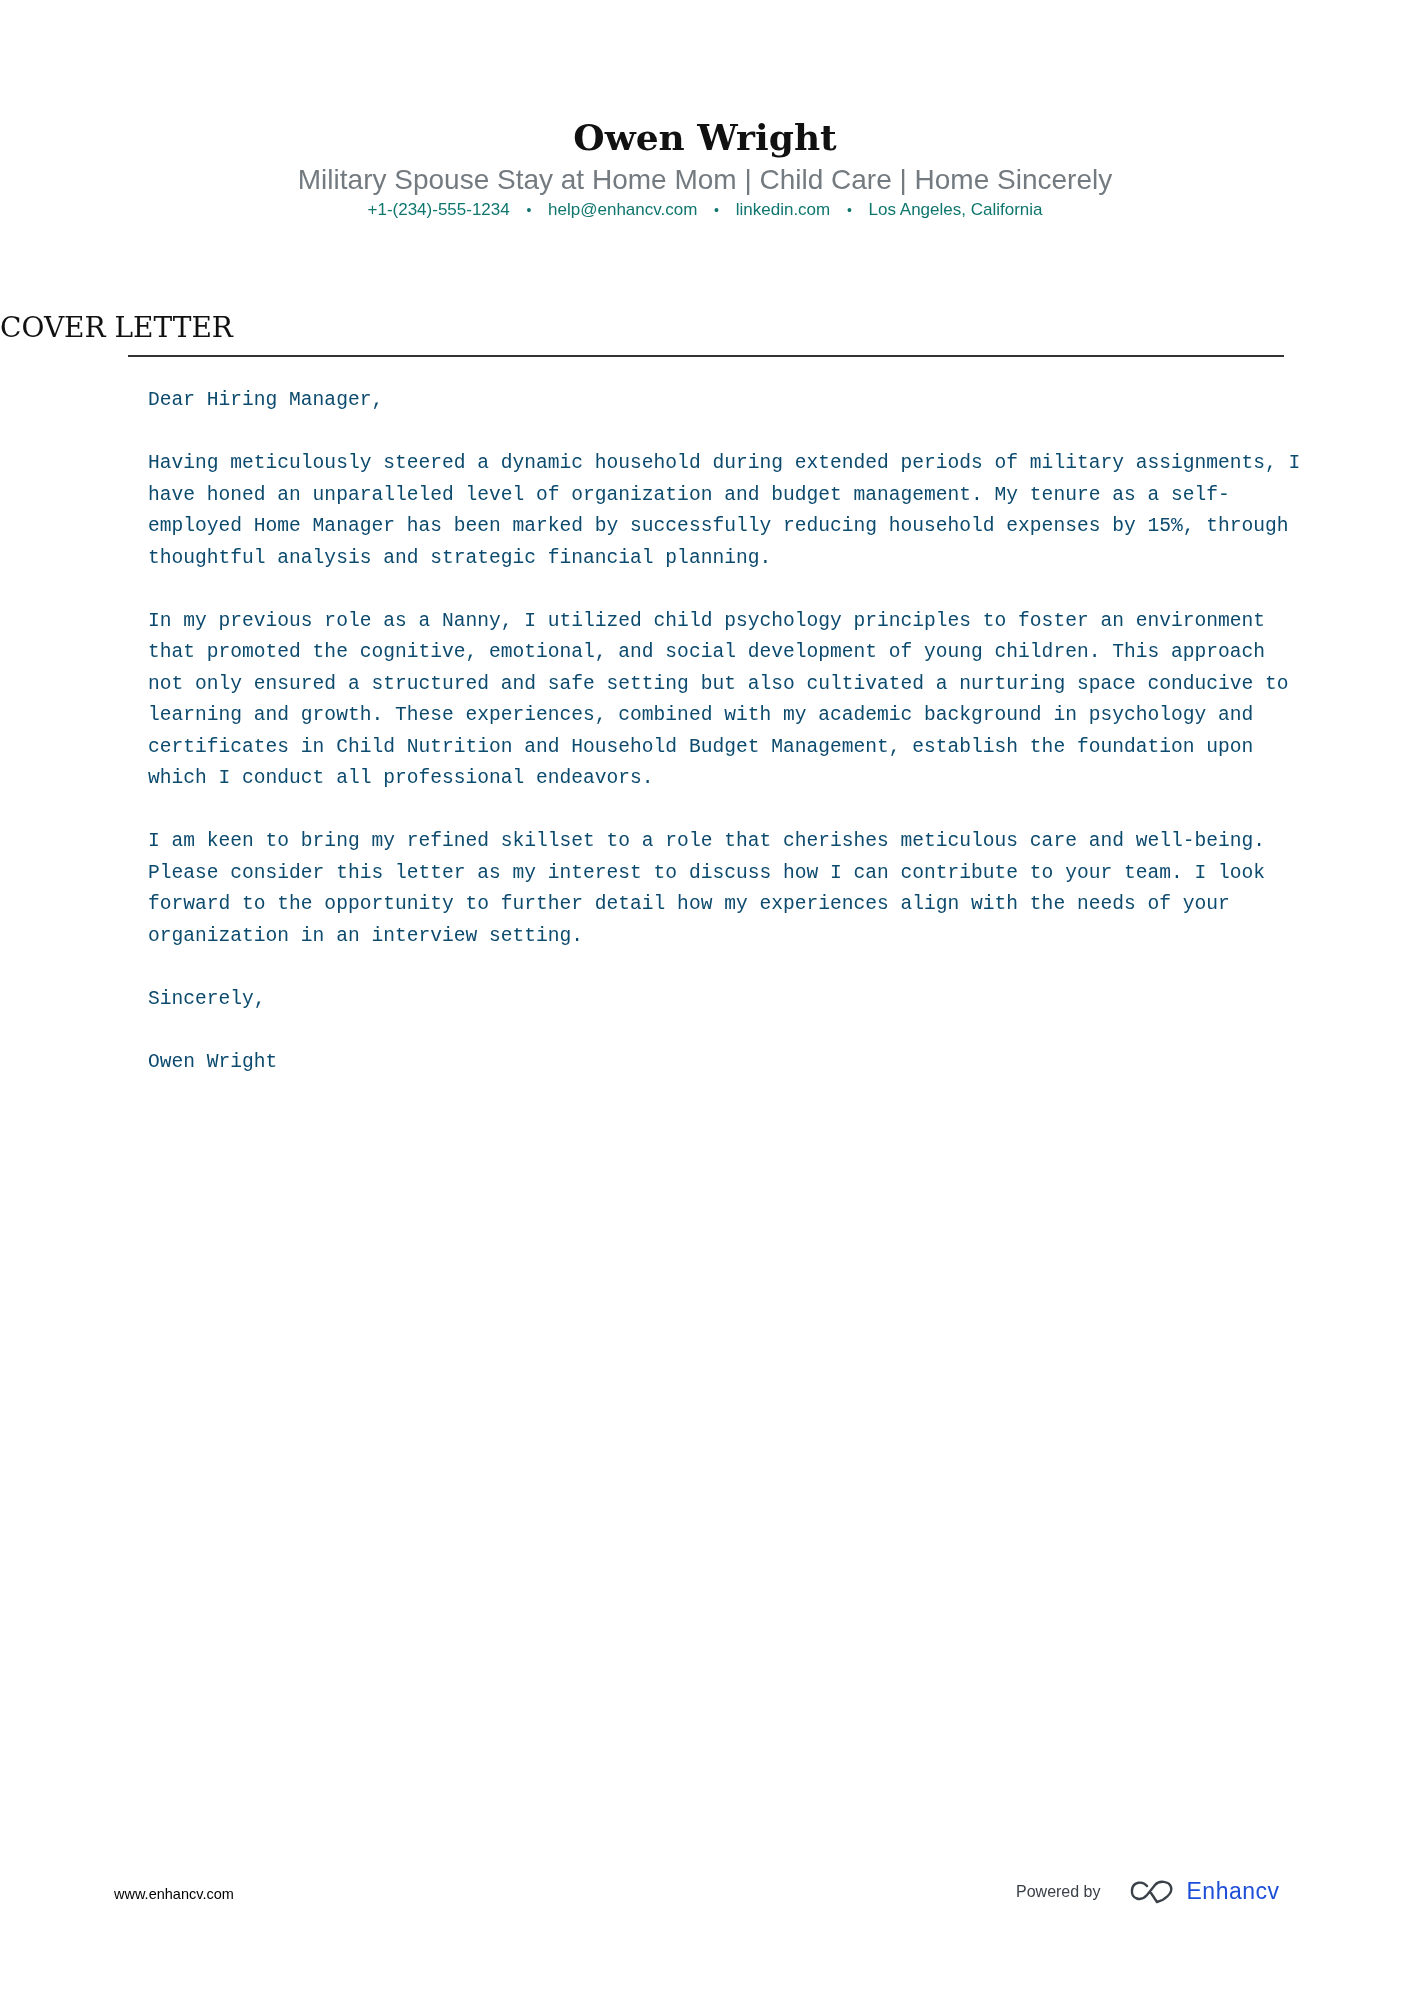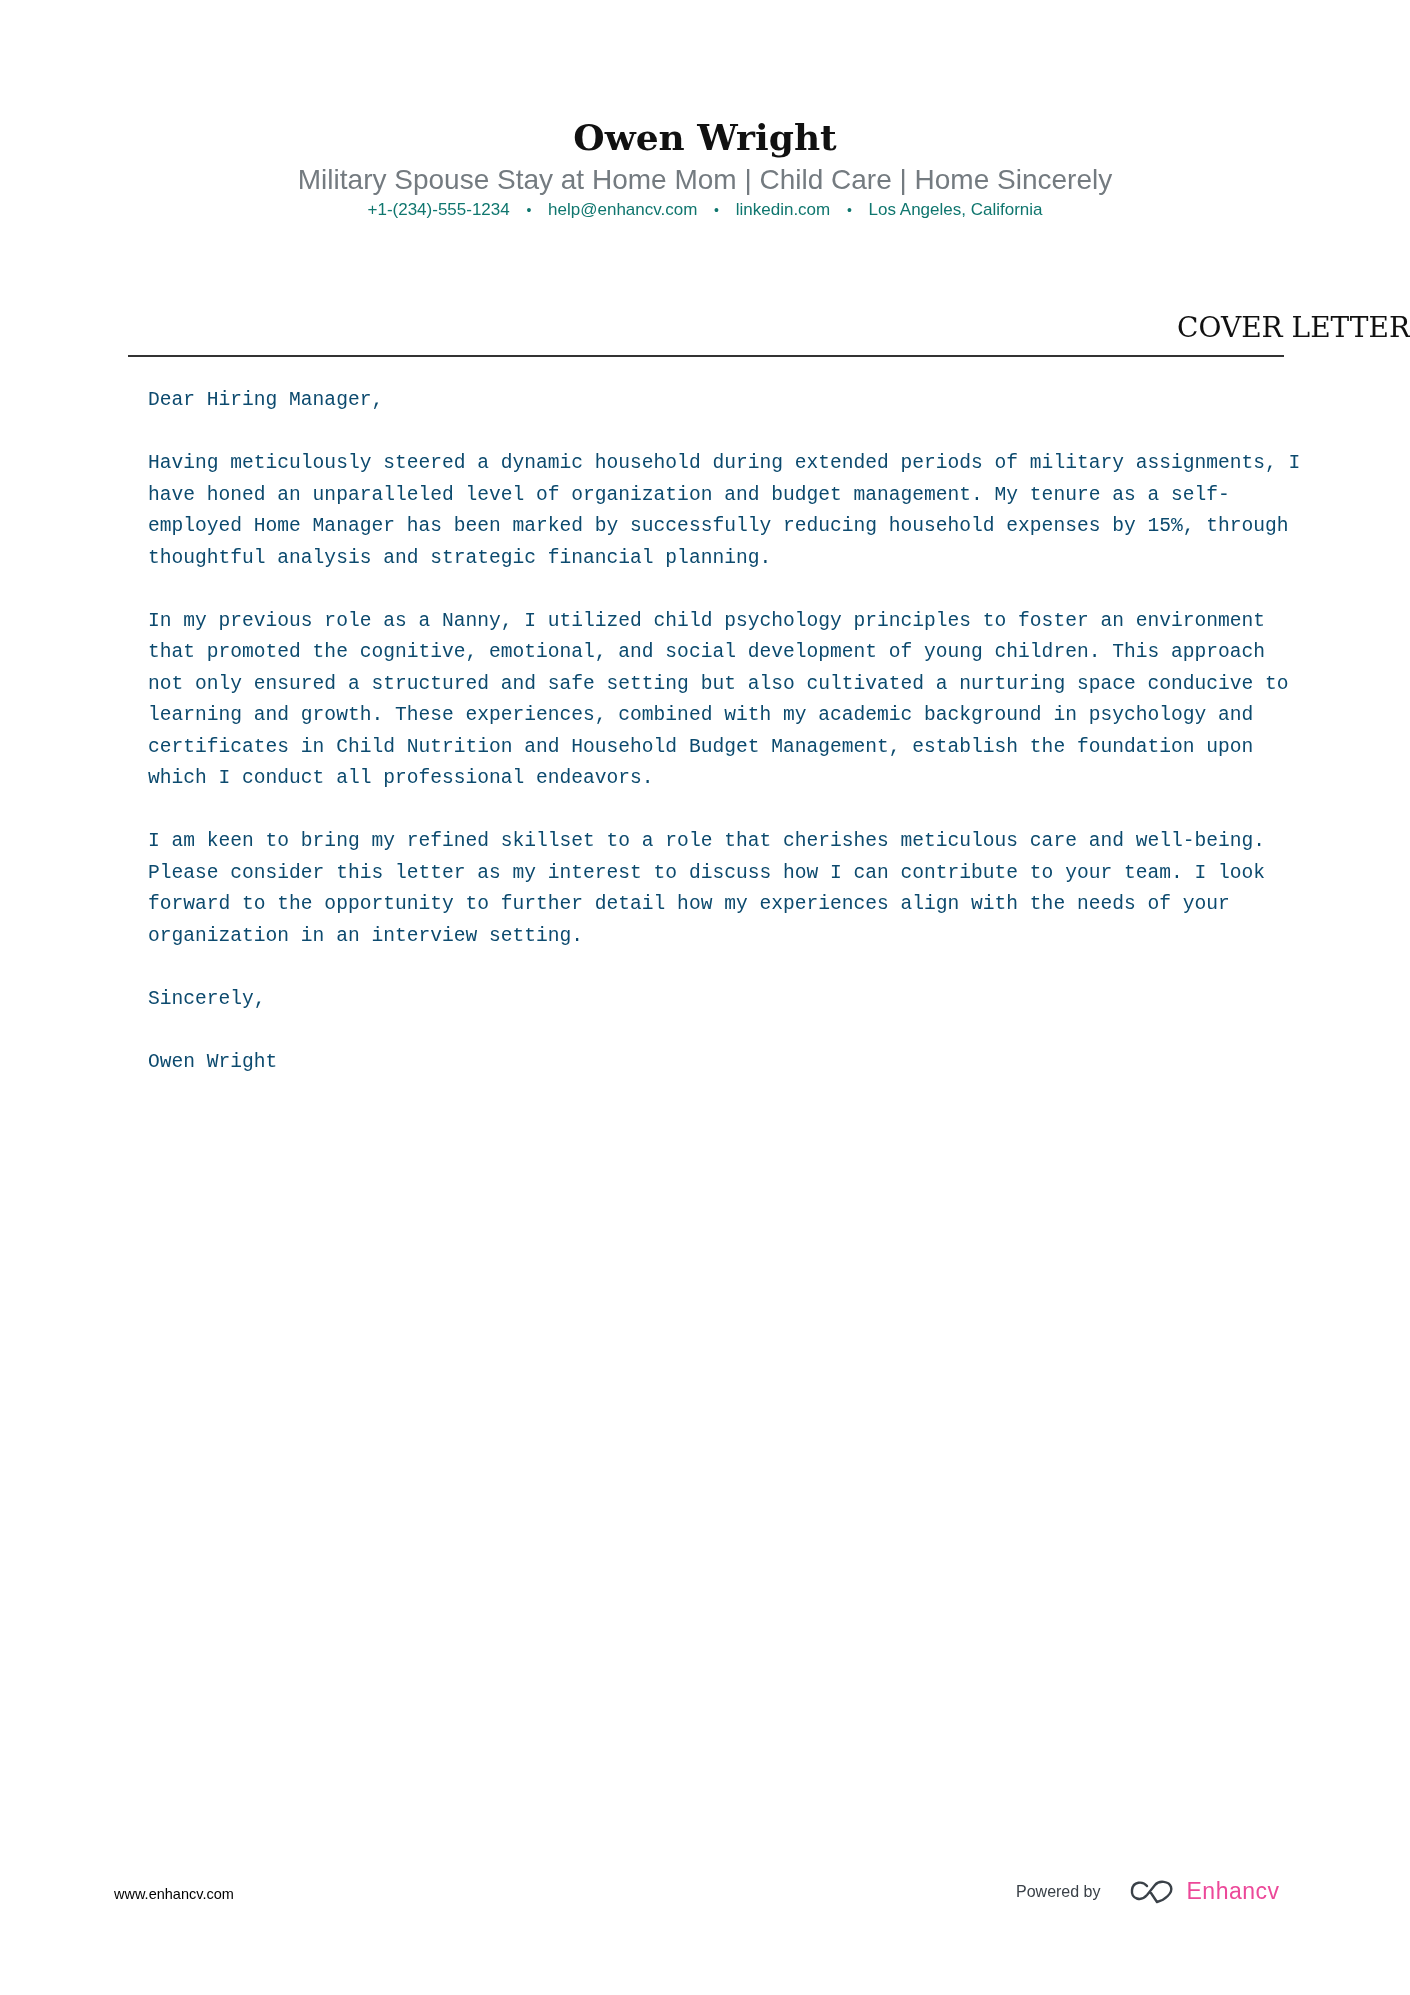--- a/index.html
+++ b/index.html
@@ -3,29 +3,29 @@
 <meta charset="utf-8">
 <style>
   html, body { margin: 0; padding: 0; background: #ffffff; }
   body { width: 1410px; height: 1995px; position: relative; overflow: hidden; }
   .page { position: absolute; left: 0; top: 0; width: 1410px; height: 1536px; background: #fff; }
   .header { position: absolute; top: 112px; left: 0; width: 1410px; text-align: center; }
   .name { font-family: "DejaVu Serif", serif; font-weight: bold; font-size: 36px; color: #111; margin: 0; line-height: 50px; letter-spacing: 0px; }
   .headline { font-family: "Liberation Sans", sans-serif; font-size: 28px; color: #747b80; margin: 0; line-height: 36px; }
   .contact { font-family: "Liberation Sans", sans-serif; font-size: 17px; color: #0f766e; margin-top: 1px; line-height: 22px; }
   .contact .sep { display: inline-block; margin: 0 12px; font-size: 14px; }
-  .section-title { position: absolute; top: 308px; left: 0; width: 1410px; text-align: right; font-family: "DejaVu Serif", serif; font-size: 28px; color: #111; line-height: 40px; }
+  .section-title { position: absolute; top: 308px; left: 0; width: 1410px; text-align: left; font-family: "DejaVu Serif", serif; font-size: 28px; color: #111; line-height: 40px; }
   .rule { position: absolute; top: 355px; left: 128px; width: 1156px; height: 2px; background: #333; }
   .body { position: absolute; top: 385px; left: 128px; width: 1160px; font-family: Liberation Mono, monospace; font-size: 19.6px; color: #0c4a6e; line-height: 31.5px; margin-left: 20px; }
   .body p { margin: 0 0 31.5px 0; }
   .footer-left { position: absolute; top: 1886px; left: 114px; font-family: "Liberation Sans", sans-serif; font-size: 14.5px; color: #000000; }
   .footer-right { position: absolute; top: 1878px; left: 1016px; display: flex; align-items: center; font-family: "Liberation Sans", sans-serif; }
   .powered { font-size: 16px; color: #3a4148; margin-right: 28px; }
   .logo-icon { width: 46px; height: 26px; margin-right: 12px; }
-  .brand { font-size: 23px; color: #ec4899; letter-spacing: 0.5px; }
+  .brand { font-size: 23px; color: #1d4ed8; letter-spacing: 0.5px; }
 </style>
 </head>
 <body>
 
 <div class="page">
 
   <div class="header">
     <h1 class="name">Owen Wright</h1>
     <div class="headline">Military Spouse Stay at Home Mom | Child Care | Home Sincerely</div>
     <div class="contact">

